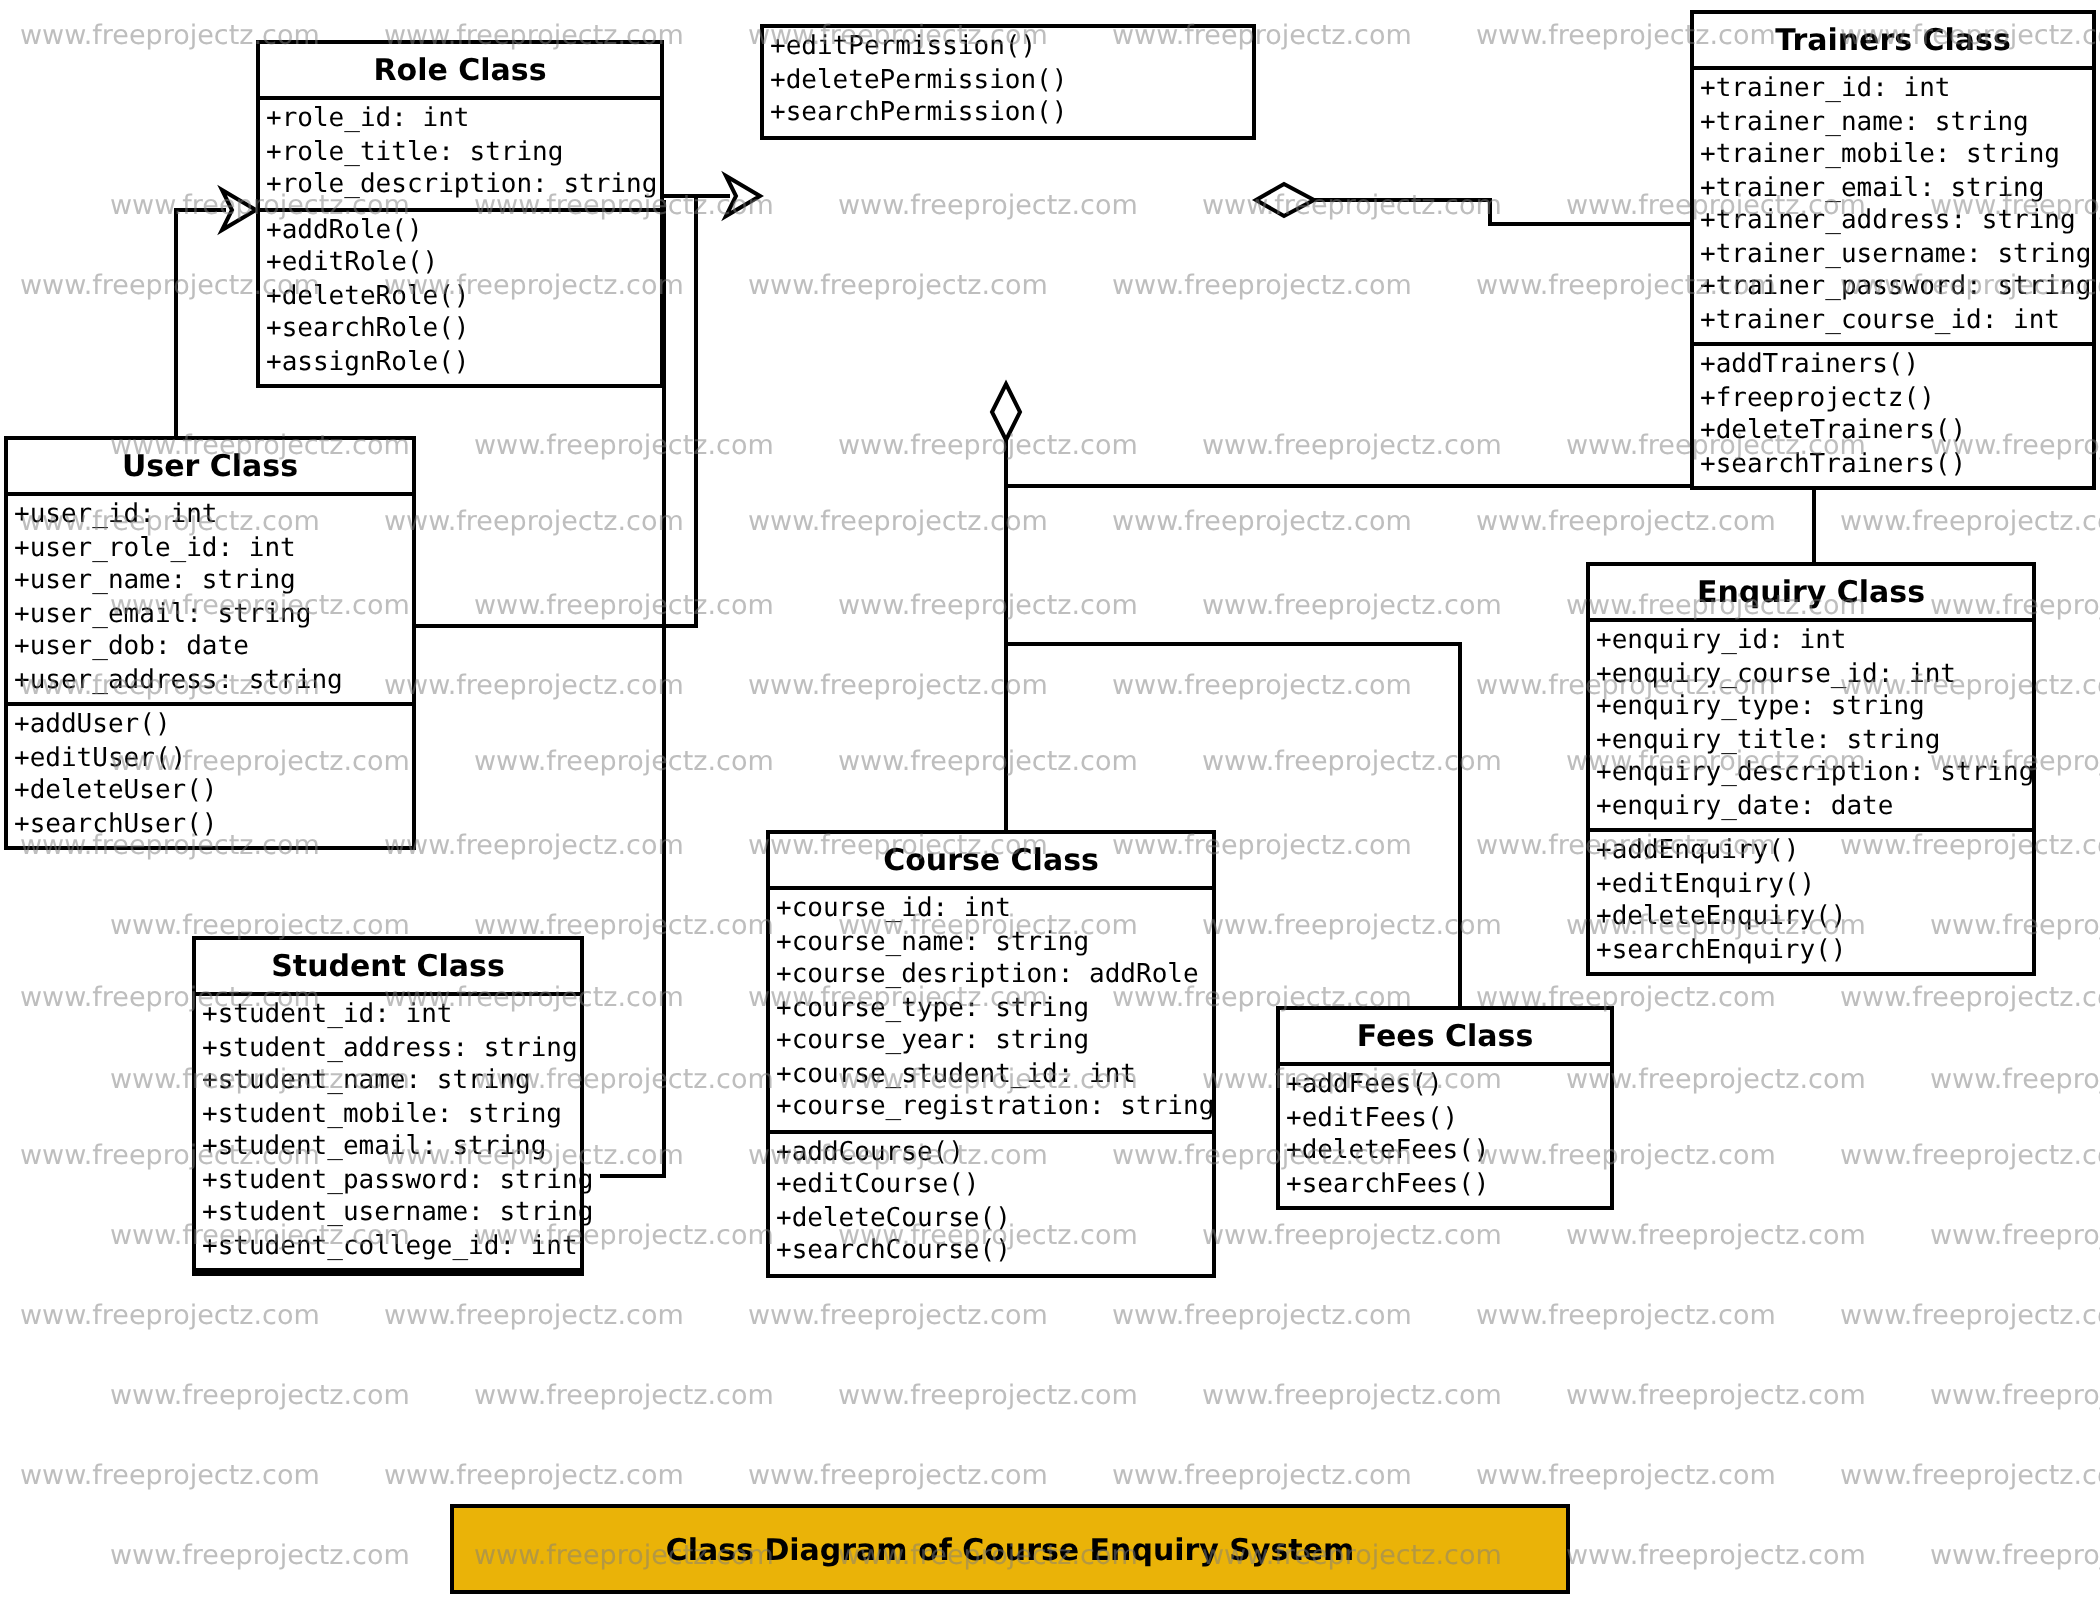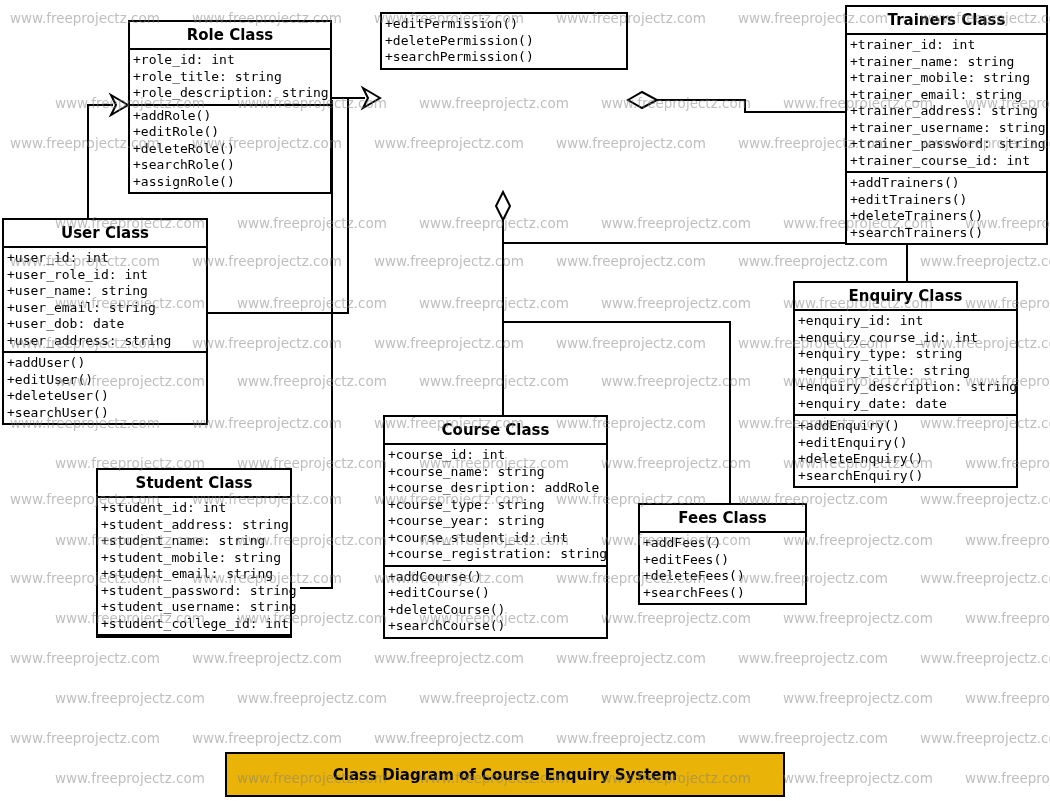--- a/index.html
+++ b/index.html
@@ -101,21 +101,21 @@
           <div class="uml-row">+trainer_name: string</div>
           <div class="uml-row">+trainer_mobile: string</div>
           <div class="uml-row">+trainer_email: string</div>
           <div class="uml-row">+trainer_address: string</div>
           <div class="uml-row">+trainer_username: string</div>
           <div class="uml-row">+trainer_password: string</div>
           <div class="uml-row">+trainer_course_id: int</div>
         </div>
         <div class="uml-section methods">
           <div class="uml-row">+addTrainers()</div>
-          <div class="uml-row">+editTrainers()</div>
+          <div class="uml-row">+freeprojectz()</div>
           <div class="uml-row">+deleteTrainers()</div>
           <div class="uml-row">+searchTrainers()</div>
         </div>
       </div>
       <div class="uml-class" style="left: 2px; top: 218px; width: 206px;">
         <div class="uml-title">User Class</div>
         <div class="uml-section attrs">
           <div class="uml-row">+user_id: int</div>
           <div class="uml-row">+user_role_id: int</div>
           <div class="uml-row">+user_name: string</div>

